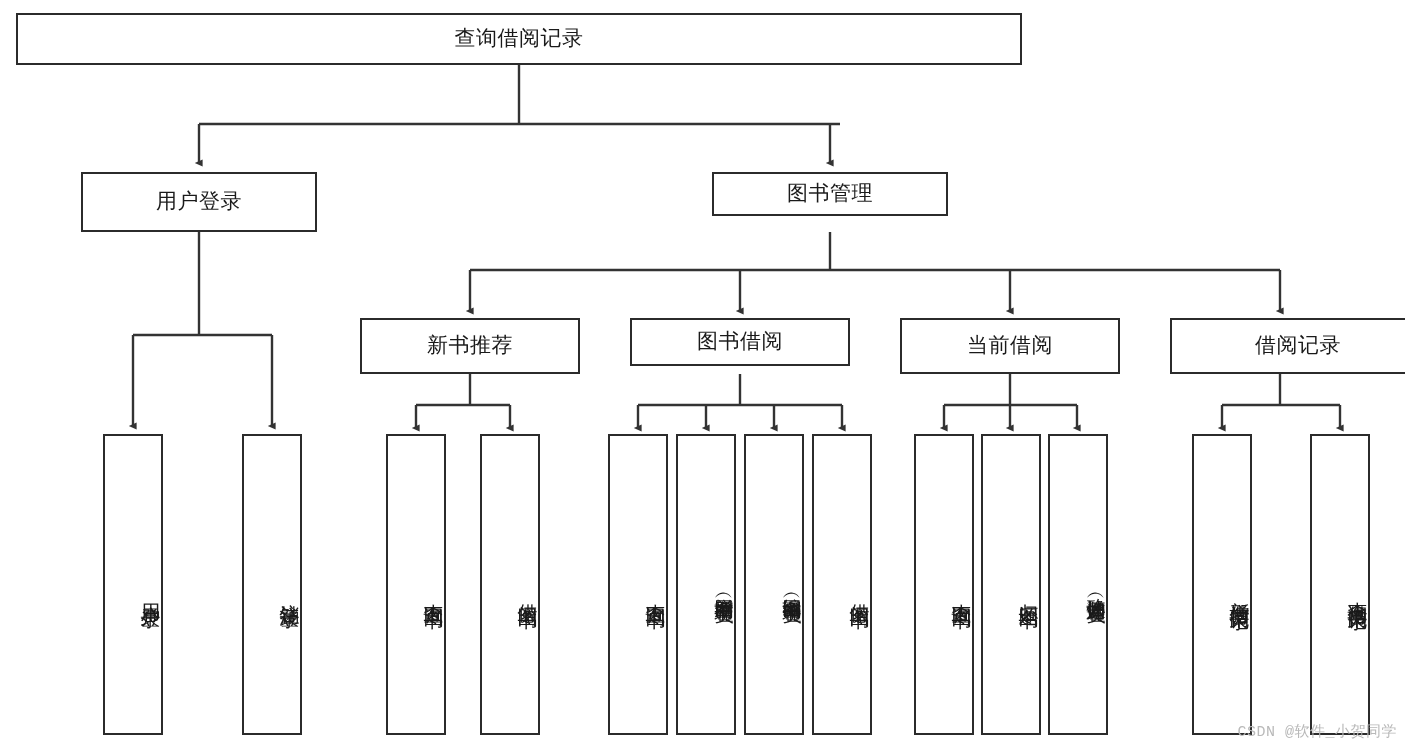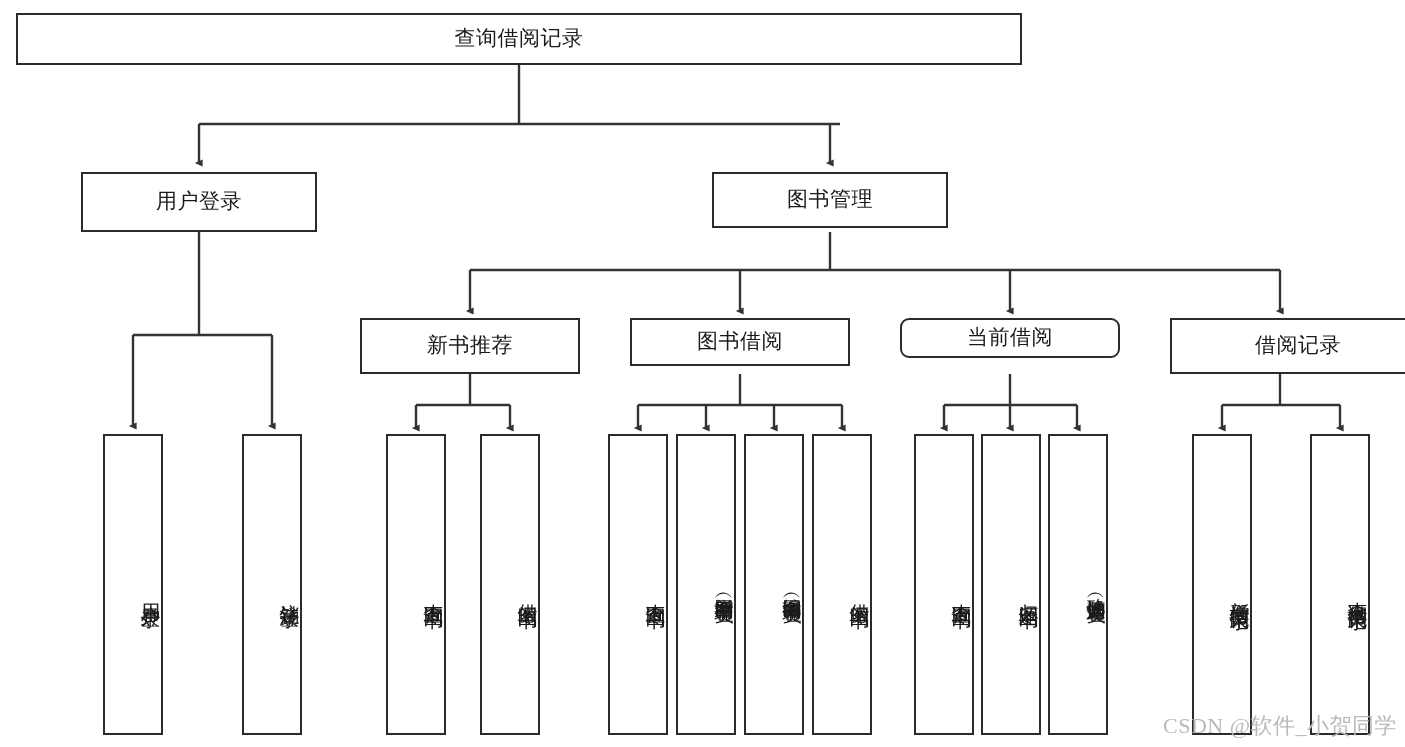--- a/index.html
+++ b/index.html
@@ -56,26 +56,26 @@
     font-size: 19px;
     letter-spacing: 1px;
   }
   .node-label {
     display: block;
   }
   .watermark {
     position: absolute;
     right: 8px;
     bottom: 6px;
-    font-size: 22px;
+    font-size: 15px;
     color: #b9b9b9;
     letter-spacing: 0.5px;
     z-index: 3;
     white-space: nowrap;
-    font-family: Liberation Serif, serif;
+    font-family: Liberation Mono, monospace;
   }
 </style>
 </head>
 <body>
 
 <div id="canvas">
 
   <svg id="wires" viewBox="0 0 1405 747" xmlns="http://www.w3.org/2000/svg">
     <defs>
       <marker id="arrow" markerWidth="9" markerHeight="9" refX="4.2" refY="4.2" orient="auto" markerUnits="userSpaceOnUse">
@@ -126,31 +126,31 @@
     </g>
   </svg>
 
   <div class="node h" style="left:16px; top:13px; width:1006px; height:52px;">
     <span class="node-label">查询借阅记录</span>
   </div>
 
   <div class="node h" style="left:81px; top:172px; width:236px; height:60px;">
     <span class="node-label">用户登录</span>
   </div>
-  <div class="node h" style="left:712px; top:172px; width:236px; height:56px;">
+  <div class="node h" style="left:712px; top:172px; width:236px; height:44px;">
     <span class="node-label">图书管理</span>
   </div>
 
   <div class="node h" style="left:360px; top:318px; width:220px; height:56px;">
     <span class="node-label">新书推荐</span>
   </div>
   <div class="node h" style="left:630px; top:318px; width:220px; height:48px;">
     <span class="node-label">图书借阅</span>
   </div>
-  <div class="node h" style="left:900px; top:318px; width:220px; height:40px;border-radius:9px;">
+  <div class="node h" style="left:900px; top:318px; width:220px; height:56px;">
     <span class="node-label">当前借阅</span>
   </div>
   <div class="node h" style="left:1170px; top:318px; width:256px; height:56px;">
     <span class="node-label">借阅记录</span>
   </div>
 
   <div class="node v" style="left:103px; top:434px; width:60px; height:301px;">
     <span class="node-label">用户登录</span>
   </div>
   <div class="node v" style="left:242px; top:434px; width:60px; height:301px;">

